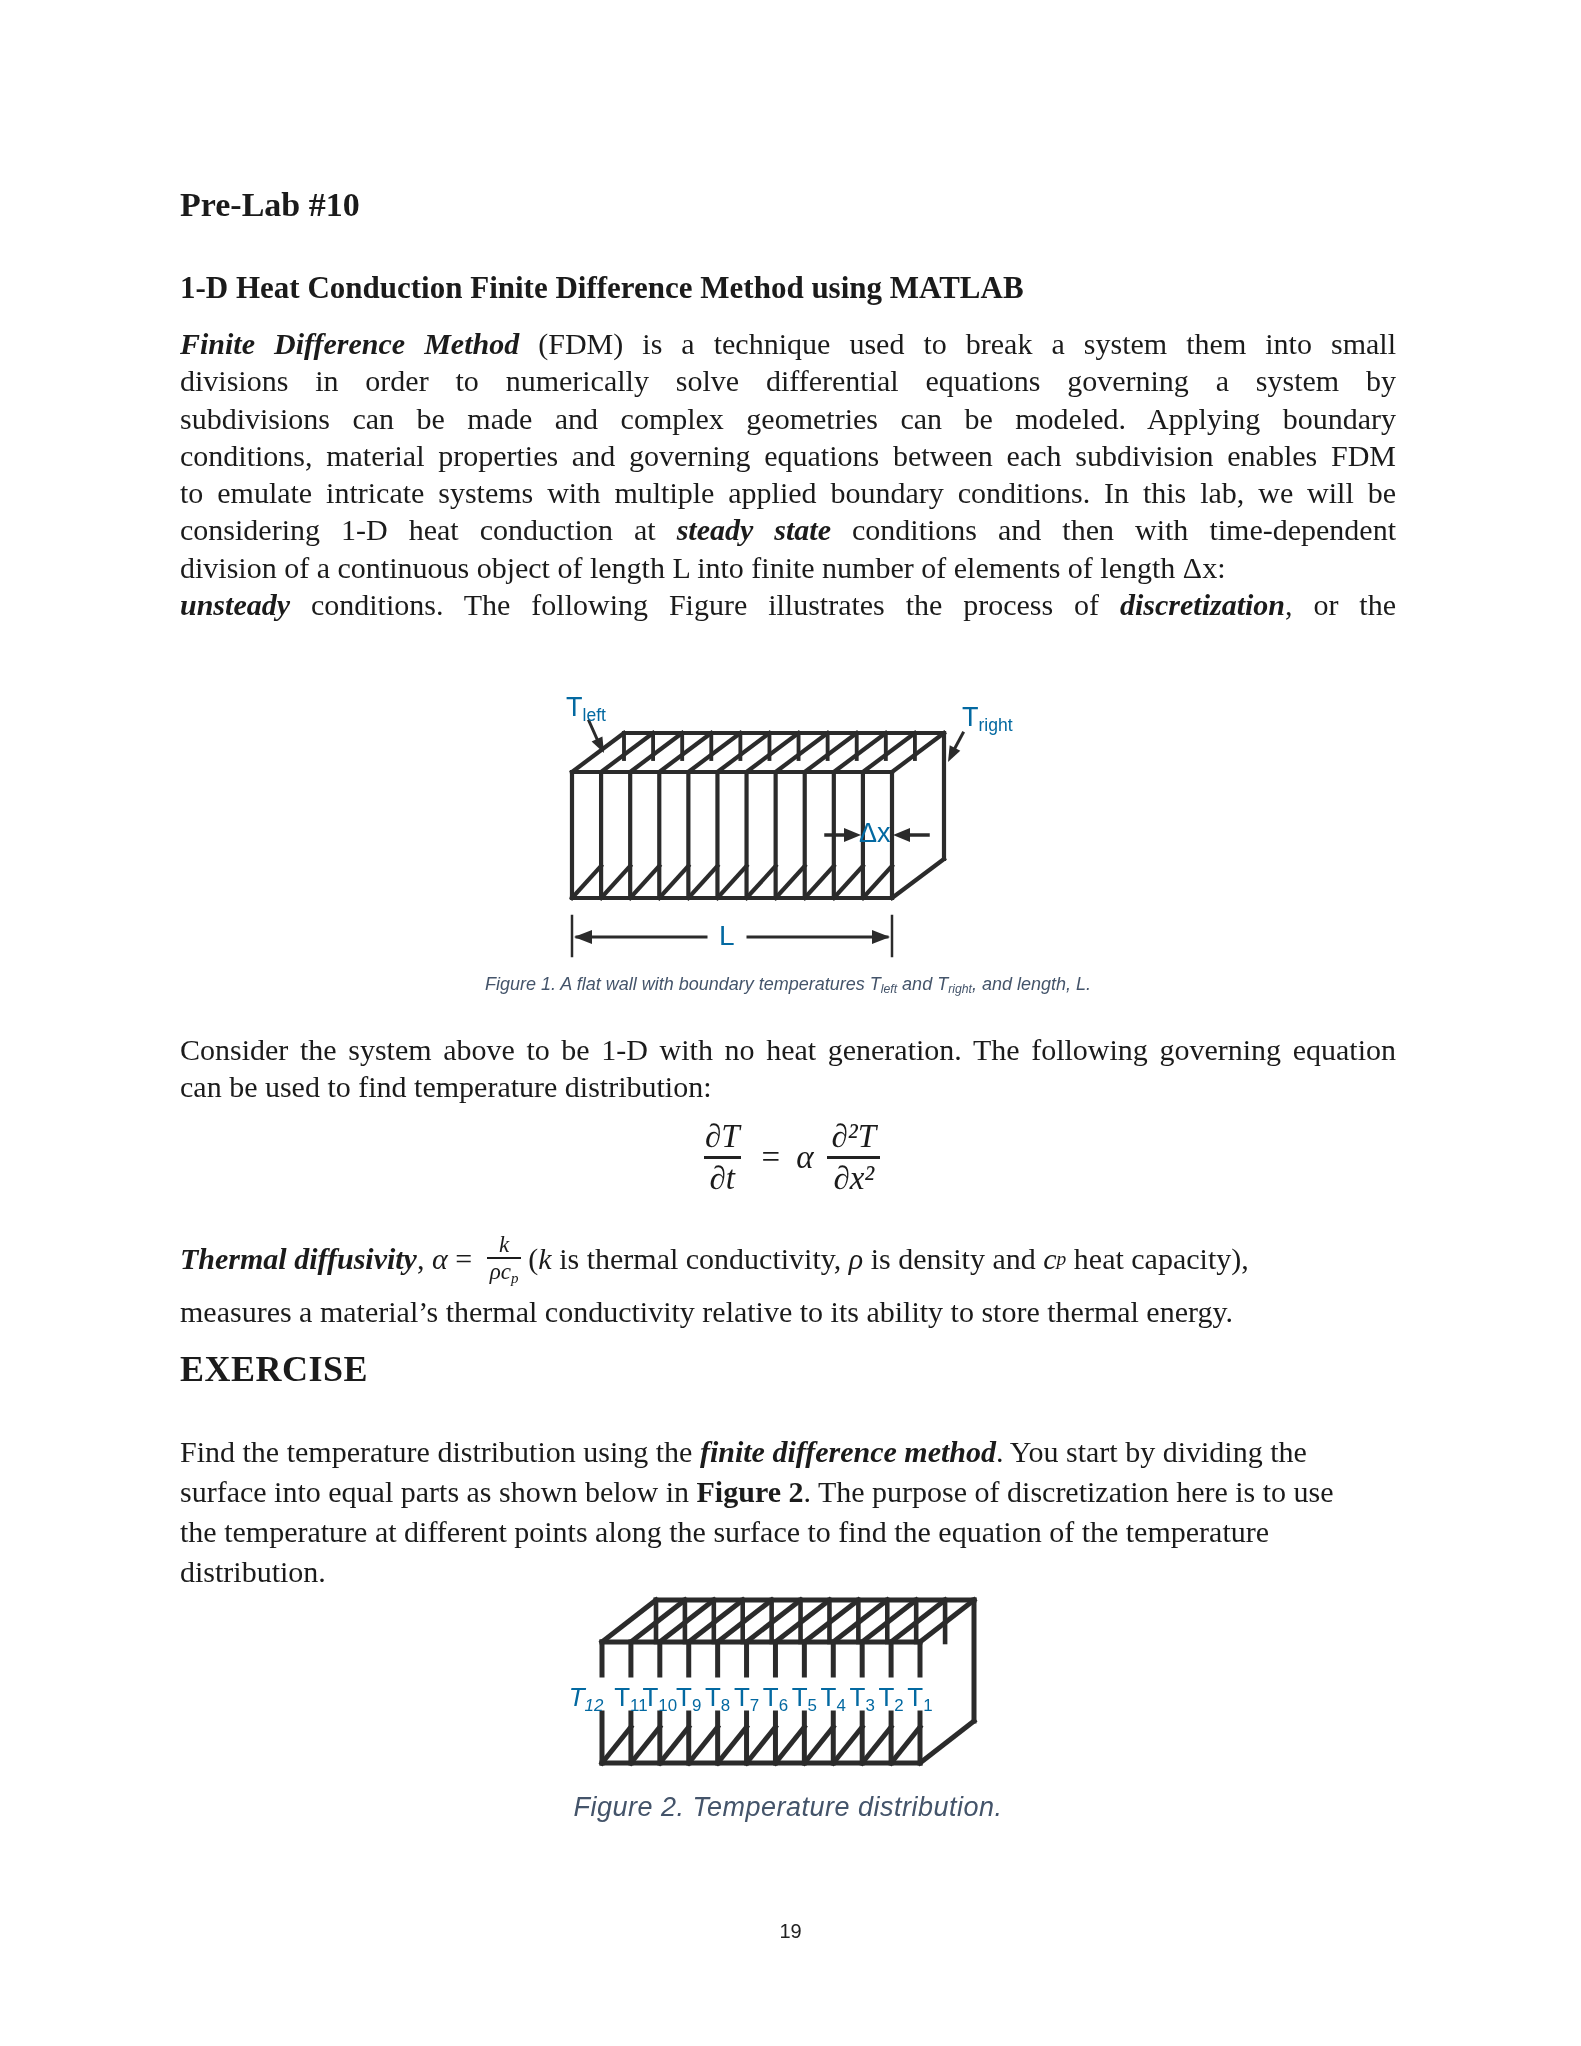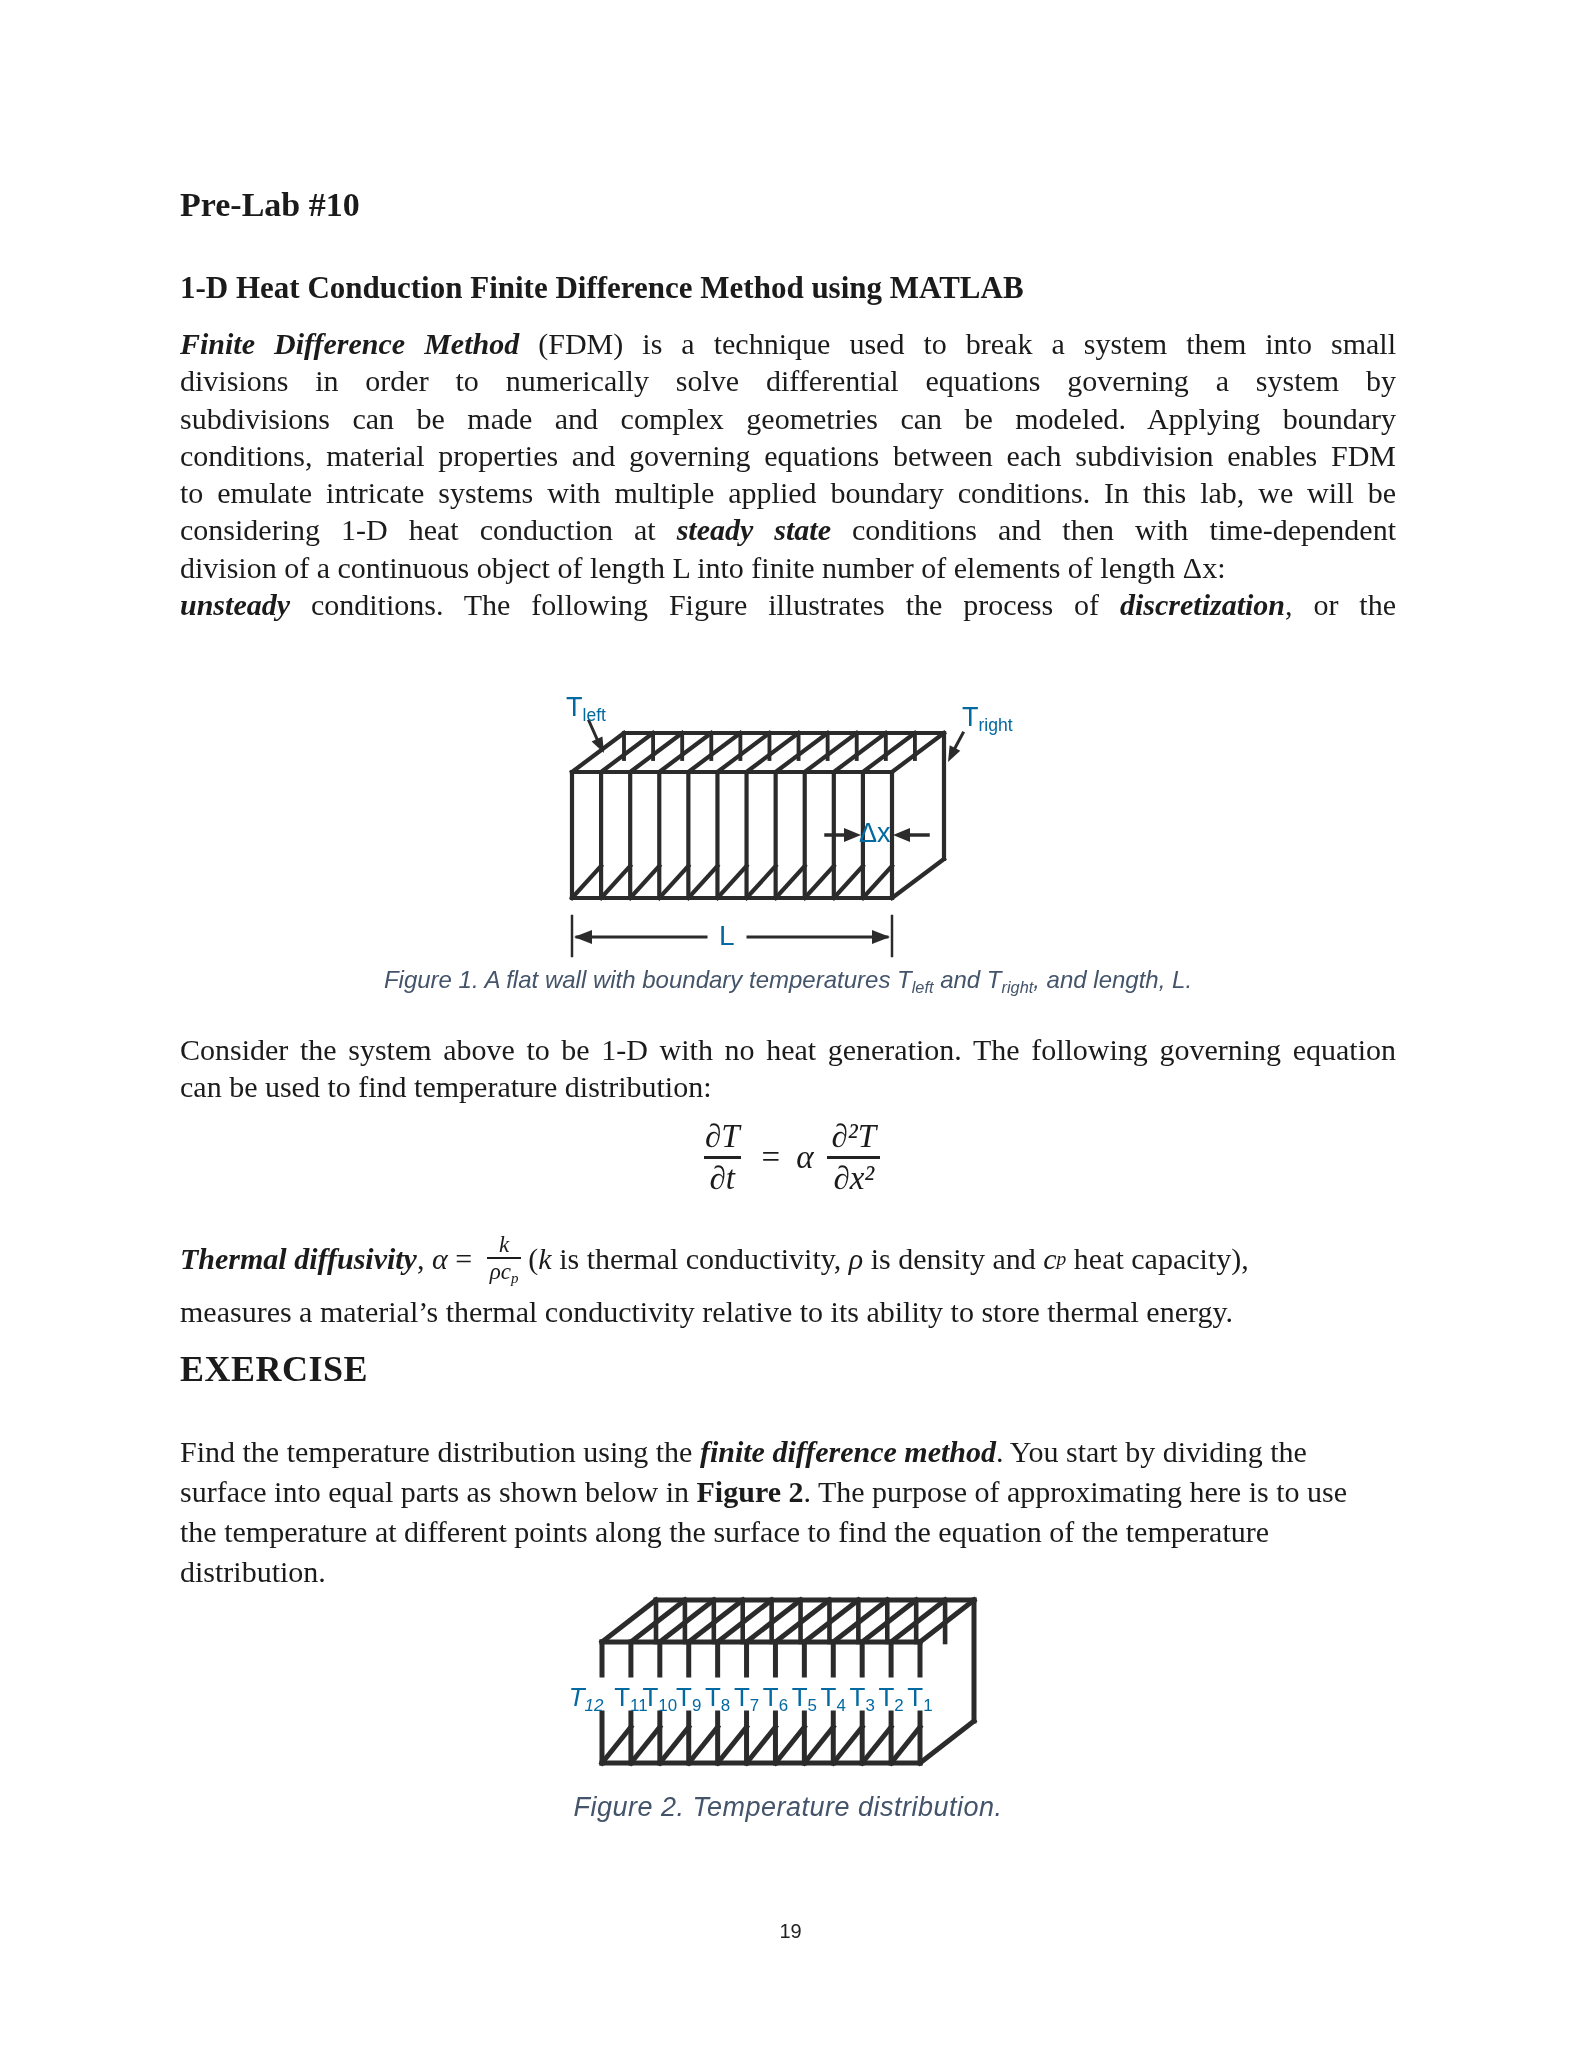--- a/index.html
+++ b/index.html
@@ -23,21 +23,21 @@
   .title{font-size:34px;font-weight:700;}
   .heading{font-size:31px;font-weight:700;}
   .body-par{font-size:30px;line-height:37.3px;}
   .par3{font-size:30px;line-height:40px;}
   .exercise{font-size:36px;font-weight:700;letter-spacing:0.5px;}
   .caption{
     font-family:"Liberation Sans", sans-serif;
     font-style:italic;
     text-align:center;
   }
-  .cap1{font-size:24px;}
+  .cap1{font-size:18px;margin-top:8px;}
   .cap2{font-size:27px;letter-spacing:0.5px;}
   .caption sub{font-size:0.68em;}
   
   .eqrow{left:0;width:1581px;display:flex;justify-content:center;align-items:center;
     font-size:33px;font-style:italic;}
   .frac{display:inline-flex;flex-direction:column;align-items:center;line-height:1.18;}
   .frac .top{padding:0 6px;}
   .frac .bot{border-top:3px solid #222;padding:0 6px;}
   .eqsym{margin:0 16px;font-style:normal;}
   .alpha{margin-right:12px;}
@@ -175,21 +175,21 @@
     </span>
   </div>
 
   <div class="abs textblock thermal" style="top:1228px;height:62px;"><span class="bi">Thermal diffusivity</span><span>, </span><span class="i">α</span><span> = </span><span class="ifrac"><span class="ifr-top i">k</span><span class="ifr-bot"><span class="i">ρc</span><sub class="i">p</sub></span></span><span>(</span><span class="i">k</span><span> is thermal conductivity, </span><span class="i">ρ</span><span> is density and </span><span class="i">c</span><sub class="i">p</sub><span> heat capacity),</span></div>
   <div class="abs textblock body-par" style="top:1293px;">measures a material’s thermal conductivity relative to its ability to store thermal energy.</div>
 
   <div class="abs textblock exercise" style="top:1348px;">EXERCISE</div>
 
   <div class="abs textblock par3" style="top:1432px;">
     <span class="line"><span>Find the temperature distribution using the </span><span class="bi">finite difference method</span><span>. You start by dividing the</span></span>
-    <span class="line"><span>surface into equal parts as shown below in </span><span class="b">Figure 2</span><span>. The purpose of approximating here is to use</span></span>
+    <span class="line"><span>surface into equal parts as shown below in </span><span class="b">Figure 2</span><span>. The purpose of discretization here is to use</span></span>
     <span class="line"><span>the temperature at different points along the surface to find the equation of the temperature</span></span>
     <span class="line"><span>distribution.</span></span>
   </div>
 
   <svg id="fig2-svg" class="abs" style="left:575px;top:1588px;" width="425" height="190" viewBox="575 1588 425 190">
       <line x1="656" y1="1600" x2="974" y2="1600" stroke="#2b2b2b" stroke-width="5" stroke-linecap="square"></line>
       <line x1="602" y1="1642" x2="920" y2="1642" stroke="#2b2b2b" stroke-width="5" stroke-linecap="square"></line>
       <line x1="602" y1="1763" x2="920" y2="1763" stroke="#2b2b2b" stroke-width="5" stroke-linecap="square"></line>
       <line x1="974" y1="1600" x2="974" y2="1721" stroke="#2b2b2b" stroke-width="5" stroke-linecap="square"></line>
       <line x1="920" y1="1763" x2="974" y2="1721" stroke="#2b2b2b" stroke-width="5" stroke-linecap="square"></line>

